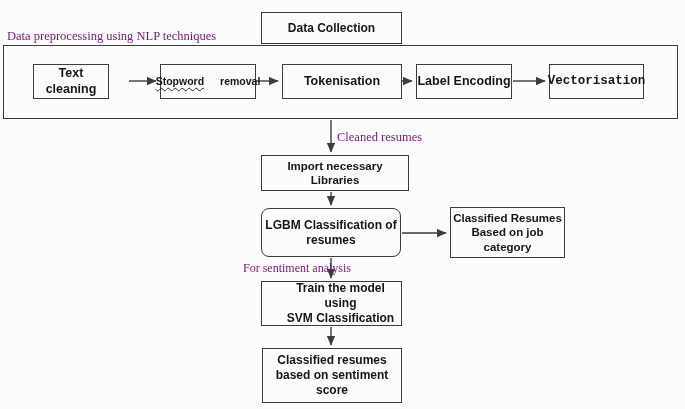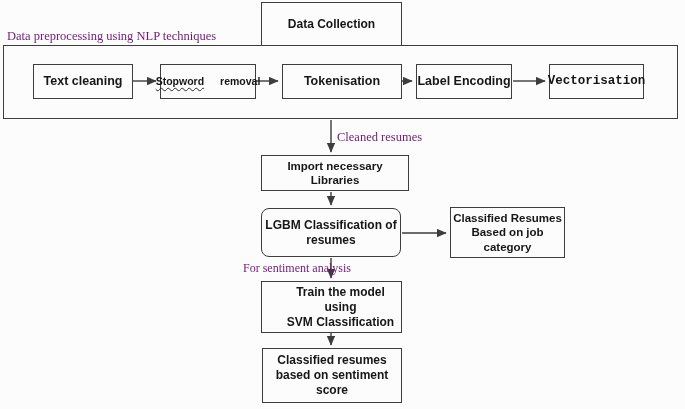--- a/index.html
+++ b/index.html
@@ -84,27 +84,27 @@
     <line x1="331" y1="327" x2="331" y2="345" marker-end="url(#ah)"></line>
 
     <line x1="129" y1="81" x2="156" y2="81" marker-end="url(#ah)"></line>
     <line x1="256" y1="81" x2="278" y2="81" marker-end="url(#ah)"></line>
     <line x1="379" y1="81" x2="412" y2="81" marker-end="url(#ah)"></line>
     <line x1="513" y1="81" x2="545" y2="81" marker-end="url(#ah)"></line>
 
     <line x1="402" y1="233" x2="446" y2="233" marker-end="url(#ah)"></line>
   </svg>
 
-  <div class="node" style="left:261px; top:2px; width:141px; height:44px;">Data Collection</div>
+  <div class="node" style="left:261px; top:12px; width:141px; height:32px;">Data Collection</div>
 
   <div class="free-label" style="left:7px; top:29px;">Data preprocessing using NLP techniques</div>
 
   <div class="container-box" style="left:3px; top:45px; width:675px; height:74px;"></div>
 
-  <div class="node" style="left:33px; top:64px; width:100px; height:35px; font-size:12.5px;text-align:center;">Text cleaning</div>
+  <div class="node" style="left:33px; top:64px; width:76px; height:35px; font-size:12.5px;text-align:center;">Text cleaning</div>
 
   <div class="node" style="left:160px; top:64px; width:96px; height:35px; font-size:10.5px; font-weight:600; gap:16px; white-space:nowrap;">
     <span class="wavy">Stopword</span>
     <span>removal</span>
   </div>
 
   <div class="node" style="left:282px; top:64px; width:120px; height:35px; font-size:12.5px;">Tokenisation</div>
 
   <div class="node" style="left:416px; top:64px; width:96px; height:35px; font-size:12.5px;">Label Encoding</div>
 
@@ -116,20 +116,20 @@
 
   <div class="node" style="left:261px; top:208px; width:140px; height:49px;border-radius:8px;">LGBM Classification of
 resumes</div>
 
   <div class="node" style="left:450px; top:207px; width:115px; height:51px; font-size:11.5px;">Classified Resumes
 Based on job
 category</div>
 
   <div class="free-label" style="left:198px; top:261px; font-size:12px;margin-left:45px;">For sentiment analysis</div>
 
-  <div class="node" style="left:261px; top:281px; width:141px; height:52px;padding-left:18px;">Train the model using
+  <div class="node" style="left:261px; top:281px; width:141px; height:45px;padding-left:18px;">Train the model using
 SVM Classification</div>
 
   <div class="node" style="left:262px; top:348px; width:140px; height:55px;">Classified resumes
 based on sentiment
 score</div>
 
 </div>
 
 </body></html>

